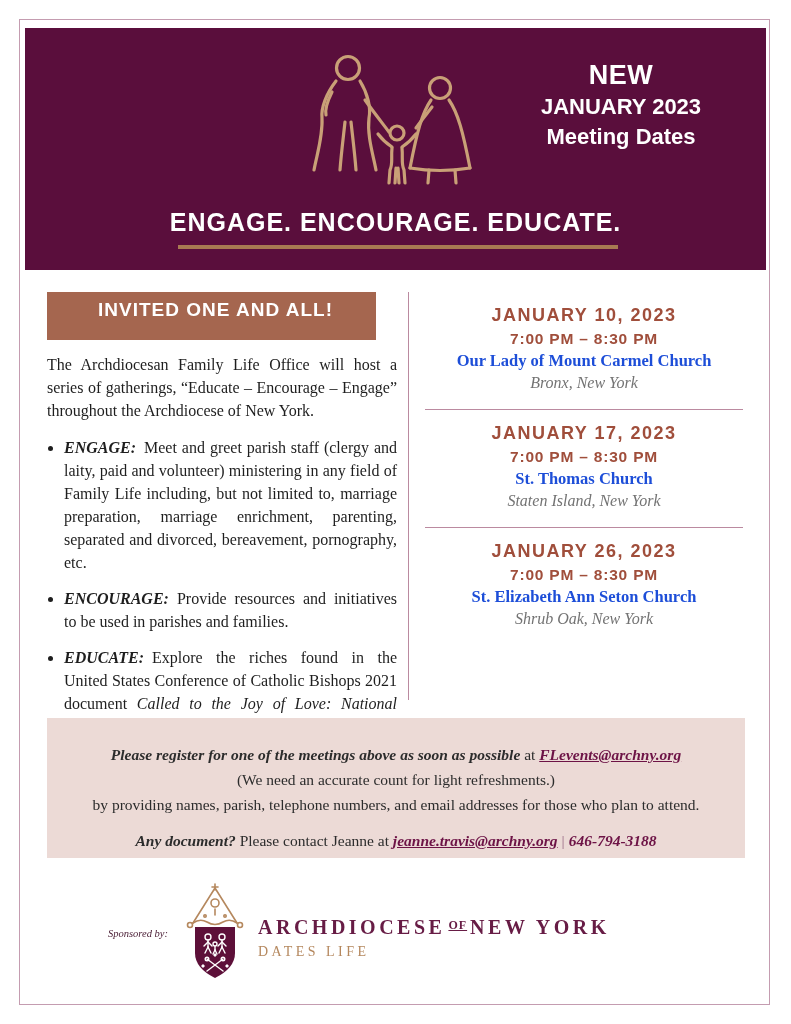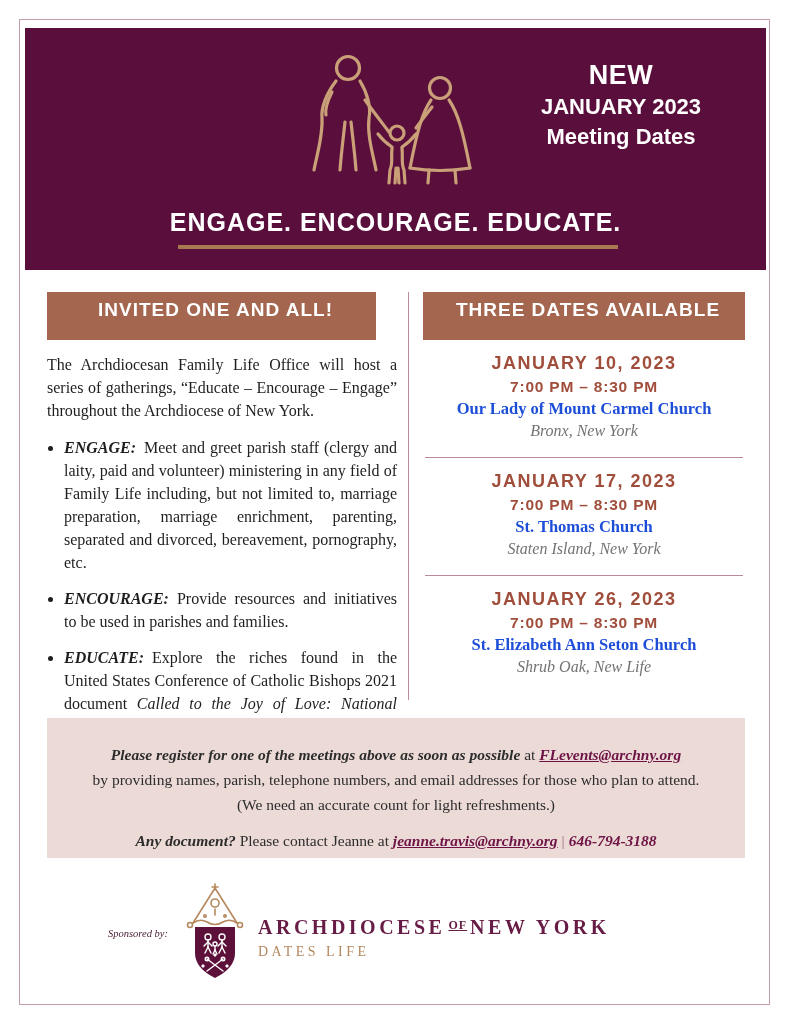--- a/index.html
+++ b/index.html
@@ -110,50 +110,49 @@
       <li>
         <span class="bullet-lead">EDUCATE:</span><span>Explore the riches found in the United States Conference of Catholic Bishops 2021 document</span>
         <span class="bullet-italic">Called to the Joy of Love: National Pastoral Framework for Marriage and Family Life Ministry.</span>
       </li>
     </ul>
   </div>
 
   <div class="v-divider"></div>
 
   <div class="col-right">
-    <div class="col-heading">THREE DATES AVAILABLE</div>
 
     <div class="event">
       <div class="event-date">JANUARY 10, 2023</div>
       <div class="event-time">7:00 PM – 8:30 PM</div>
       <div class="event-venue">Our Lady of Mount Carmel Church</div>
       <div class="event-location">Bronx, New York</div>
     </div>
     <hr class="event-divider">
     <div class="event">
       <div class="event-date">JANUARY 17, 2023</div>
       <div class="event-time">7:00 PM – 8:30 PM</div>
       <div class="event-venue">St. Thomas Church</div>
       <div class="event-location">Staten Island, New York</div>
     </div>
     <hr class="event-divider">
     <div class="event">
       <div class="event-date">JANUARY 26, 2023</div>
       <div class="event-time">7:00 PM – 8:30 PM</div>
       <div class="event-venue">St. Elizabeth Ann Seton Church</div>
-      <div class="event-location">Shrub Oak, New Life</div>
+      <div class="event-location">Shrub Oak, New York</div>
     </div>
   </div>
 
   <div class="register-box">
     <div>
       <span class="bi">Please register for one of the meetings above as soon as possible</span><span> at </span><a class="email-link">FLevents@archny.org</a>
     </div>
+    <div>(We need an accurate count for light refreshments.)</div>
     <div>by providing names, parish, telephone numbers, and email addresses for those who plan to attend.</div>
-    <div>(We need an accurate count for light refreshments.)</div>
     <div class="q-line">
       <span class="bi">Any document?</span><span> Please contact Jeanne at </span><a class="email-link">jeanne.travis@archny.org</a><span class="pipe">|</span><span class="phone">646-794-3188</span>
     </div>
   </div>
 
   <div class="sponsored">Sponsored by:</div>
 
   <svg class="crest" width="64" height="98" viewBox="0 0 64 98">
     <g fill="none" stroke="#b5885e" stroke-width="1.6" stroke-linecap="round">
       <path d="M32,1 V7"></path>

